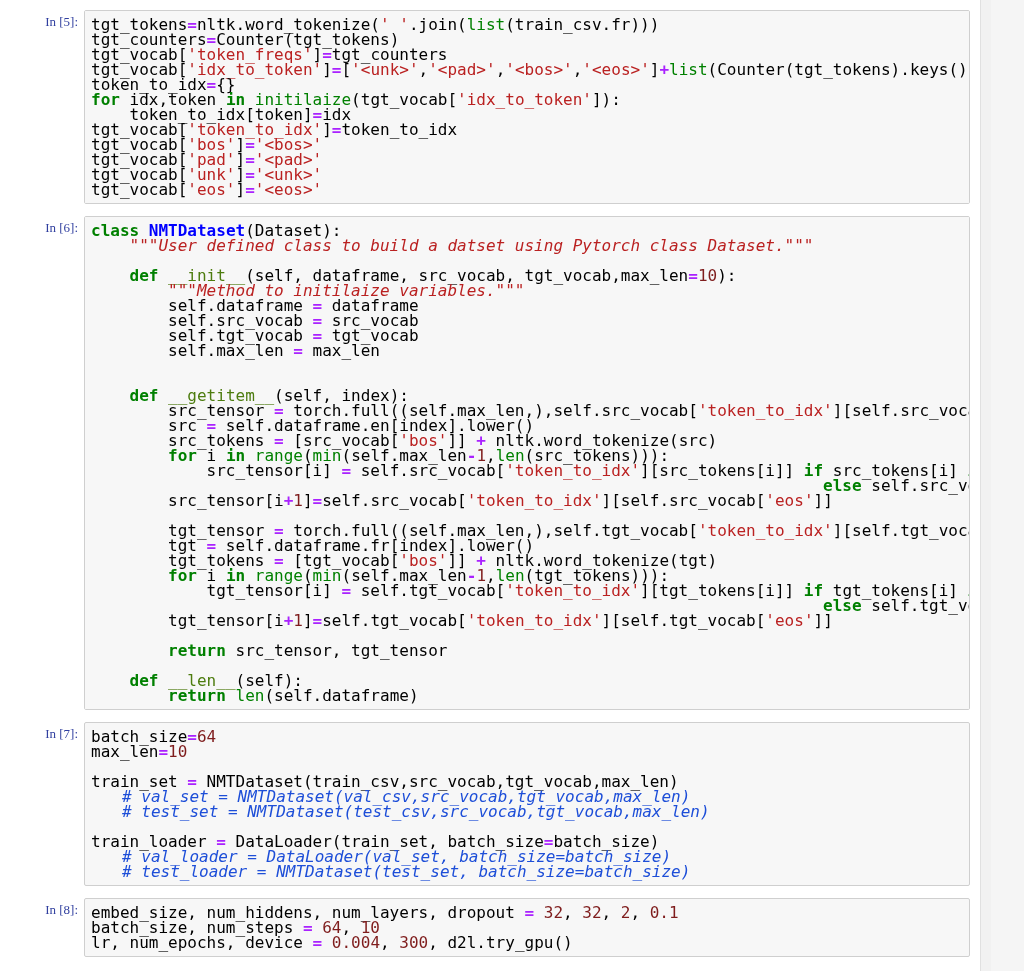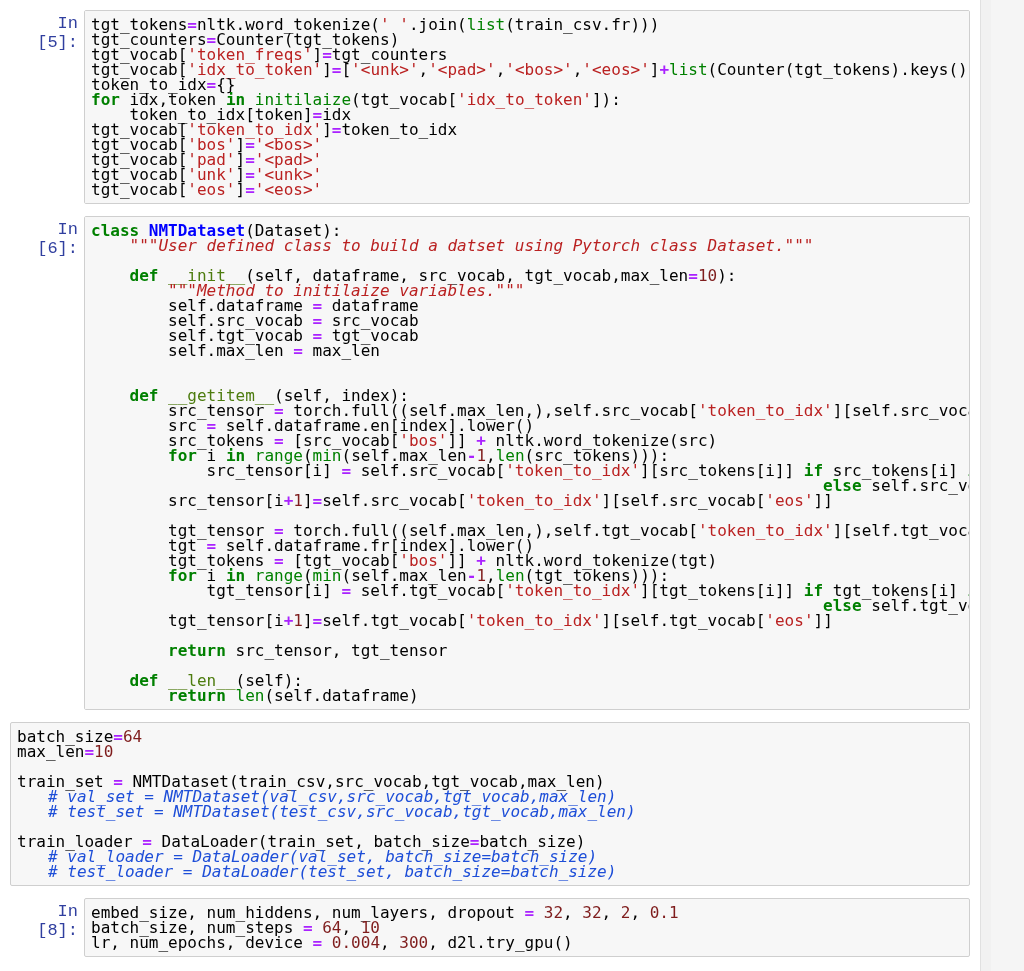--- a/index.html
+++ b/index.html
@@ -41,22 +41,22 @@
   .cell {
     display: flex;
     margin-bottom: 8px;
     padding: 2px 0;
   }
   .prompt-area {
     width: 74px;
     min-width: 74px;
     text-align: right;
     padding: 4px 6px 0 0;
-    font-family: Liberation Mono, monospace;
-    font-size: 17px;
+    font-family: Liberation Serif, serif;
+    font-size: 13px;
   }
   .prompt-in {
     color: #303F9F;
   }
   .input-area {
     flex: 1;
     border: 1px solid #cfcfcf;
     border-radius: 2px;
     background: #f7f7f7;
     padding: 6px 6px;
@@ -150,31 +150,34 @@
         tgt_tensor[i<span class="op">+</span><span class="num">1</span>]<span class="op">=</span>self.tgt_vocab[<span class="str">'token_to_idx'</span>][self.tgt_vocab[<span class="str">'eos'</span>]]
 
         <span class="kw">return</span> src_tensor, tgt_tensor
 
     <span class="kw">def</span> <span class="fn">__len__</span>(self):
         <span class="kw">return</span> <span class="bi">len</span>(self.dataframe)</pre>
     </div>
   </div>
 
   <div class="cell">
+    <div class="prompt-area">
+      <span class="prompt-in">In [7]:</span>
+    </div>
     <div class="input-area">
       <pre class="code">batch_size<span class="op">=</span><span class="num">64</span>
 max_len<span class="op">=</span><span class="num">10</span>
 
 train_set <span class="op">=</span> NMTDataset(train_csv,src_vocab,tgt_vocab,max_len)
 <span class="cm"># val_set = NMTDataset(val_csv,src_vocab,tgt_vocab,max_len)</span>
 <span class="cm"># test_set = NMTDataset(test_csv,src_vocab,tgt_vocab,max_len)</span>
 
 train_loader <span class="op">=</span> DataLoader(train_set, batch_size<span class="op">=</span>batch_size)
 <span class="cm"># val_loader = DataLoader(val_set, batch_size=batch_size)</span>
-<span class="cm"># test_loader = DataLoader(test_set, batch_size=batch_size)</span></pre>
+<span class="cm"># test_loader = NMTDataset(test_set, batch_size=batch_size)</span></pre>
     </div>
   </div>
 
   <div class="cell">
     <div class="prompt-area">
       <span class="prompt-in">In [8]:</span>
     </div>
     <div class="input-area">
       <pre class="code">embed_size, num_hiddens, num_layers, dropout <span class="op">=</span> <span class="num">32</span>, <span class="num">32</span>, <span class="num">2</span>, <span class="num">0.1</span>
 batch_size, num_steps <span class="op">=</span> <span class="num">64</span>, <span class="num">10</span>

